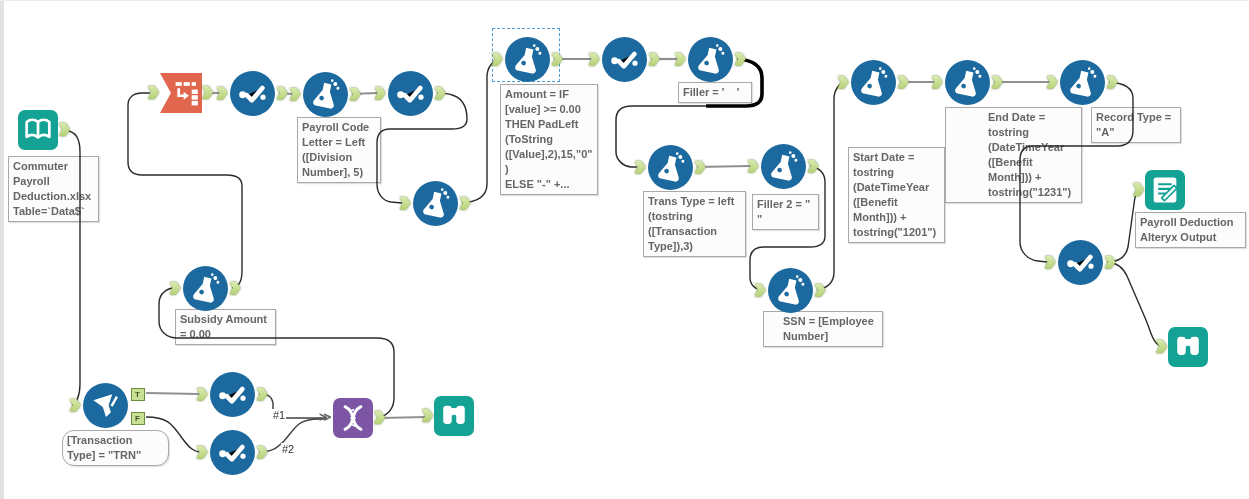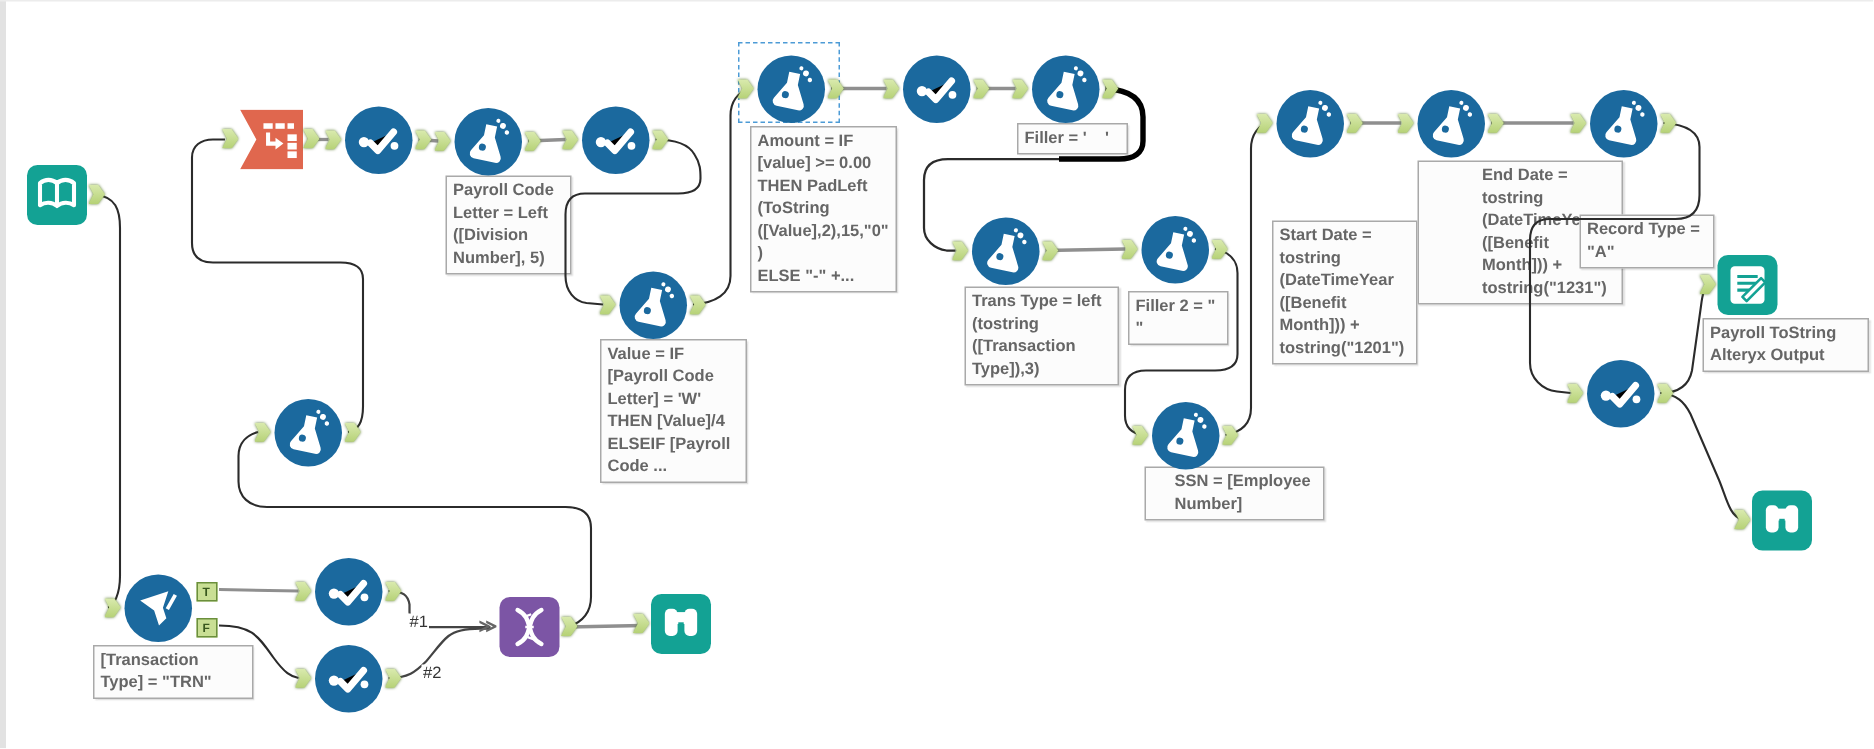--- a/index.html
+++ b/index.html
@@ -34,30 +34,28 @@
   .selection-rect{position:absolute;left:492px;top:28px;width:66px;height:52px;
                   border:1px dashed #4D9BD6;z-index:2;}
 </style>
 </head>
 <body>
 
 <div id="canvas">
   <div class="edge-left"></div>
   <div class="edge-top"></div>
 
+  <div class="note" style="left:8px;top:156px;width:81px;">Commuter
+Payroll
+Deduction.xlsx
+Table=`Data$`</div>
   <div class="note" style="left:297px;top:117px;width:74px;">Payroll Code
 Letter = Left
 ([Division
 Number], 5)</div>
-  <div class="note" style="left:400px;top:226px;width:88px;">Value = IF
-[Payroll Code
-Letter] = 'W'
-THEN [Value]/4
-ELSEIF [Payroll
-Code ...</div>
   <div class="note" style="left:500px;top:84px;width:88px;">Amount = IF
 [value] &gt;= 0.00
 THEN PadLeft
 (ToString
 ([Value],2),15,"0"
 )
 ELSE "-" +...</div>
   <div class="note" style="left:678px;top:82px;width:64px;">Filler = '    '</div>
   <div class="note" style="left:643px;top:191px;width:93px;">Trans Type = left
 (tostring
@@ -72,25 +70,27 @@
 (DateTimeYear
 ([Benefit
 Month])) +
 tostring("1201")</div>
   <div class="note" style="left:945px;top:107px;width:89px;padding-left:42px;">End Date =
 tostring
 (DateTimeYear
 ([Benefit
 Month])) +
 tostring("1231")</div>
-  <div class="note" style="left:1053px;top:107px;width:80px;margin-top:36px;">Record Type =
+  <div class="note" style="left:1091px;top:107px;width:80px;">Record Type =
 "A"</div>
-  <div class="note" style="left:62px;top:430px;width:97px;">[Transaction
+  <div class="note" style="left:175px;top:309px;width:91px;">Subsidy Amount
+= 0.00</div>
+  <div class="note" style="left:62px;top:430px;width:97px;border-radius:12px;">[Transaction
 Type] = "TRN"</div>
-  <div class="note" style="left:1135px;top:212px;width:101px;">Payroll ToString
+  <div class="note" style="left:1135px;top:212px;width:101px;">Payroll Deduction
 Alteryx Output</div>
 
   <div class="selection-rect"></div>
 
   <svg class="wires" width="1249" height="499">
     <g fill="none">
 
       <path stroke="#2B2B2B" stroke-width="1.4" d="M 64,130 C 77,131 80,140 80,152 L 80,384 C 80,396 76,404 72,405"></path>
 
       <path stroke="#8F8F8F" stroke-width="2" d="M 146,393 L 199,394"></path>

